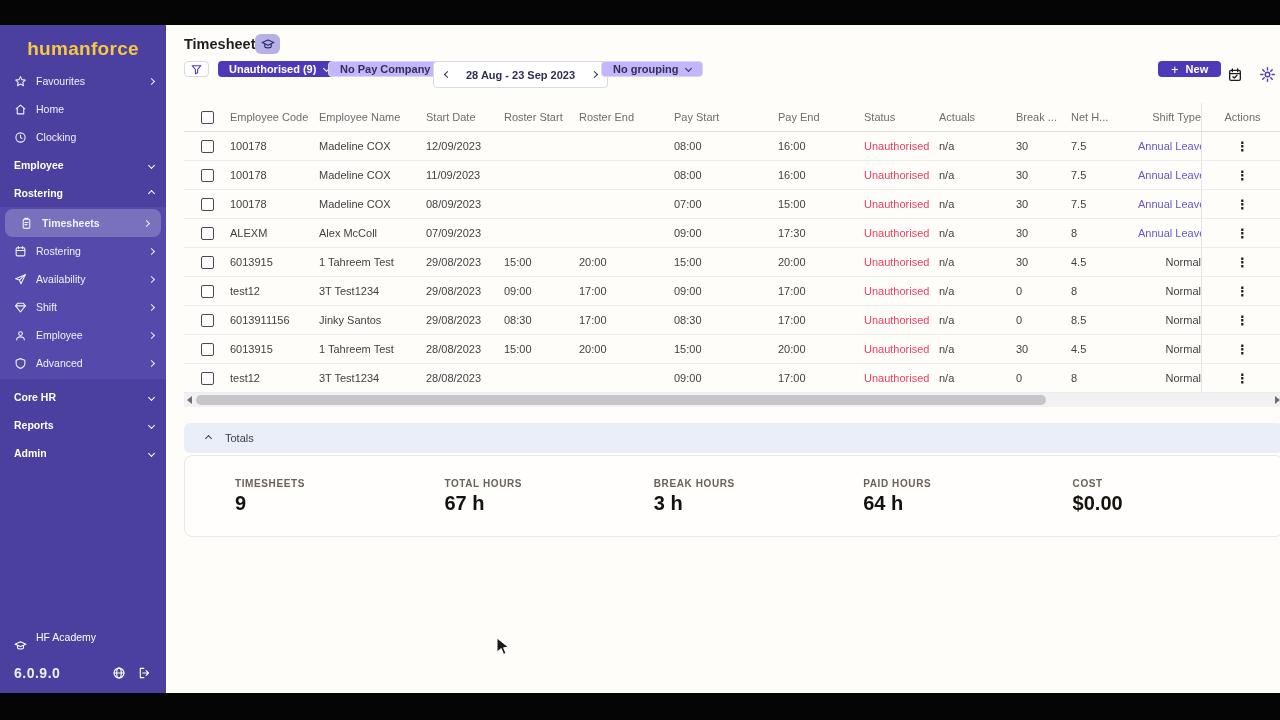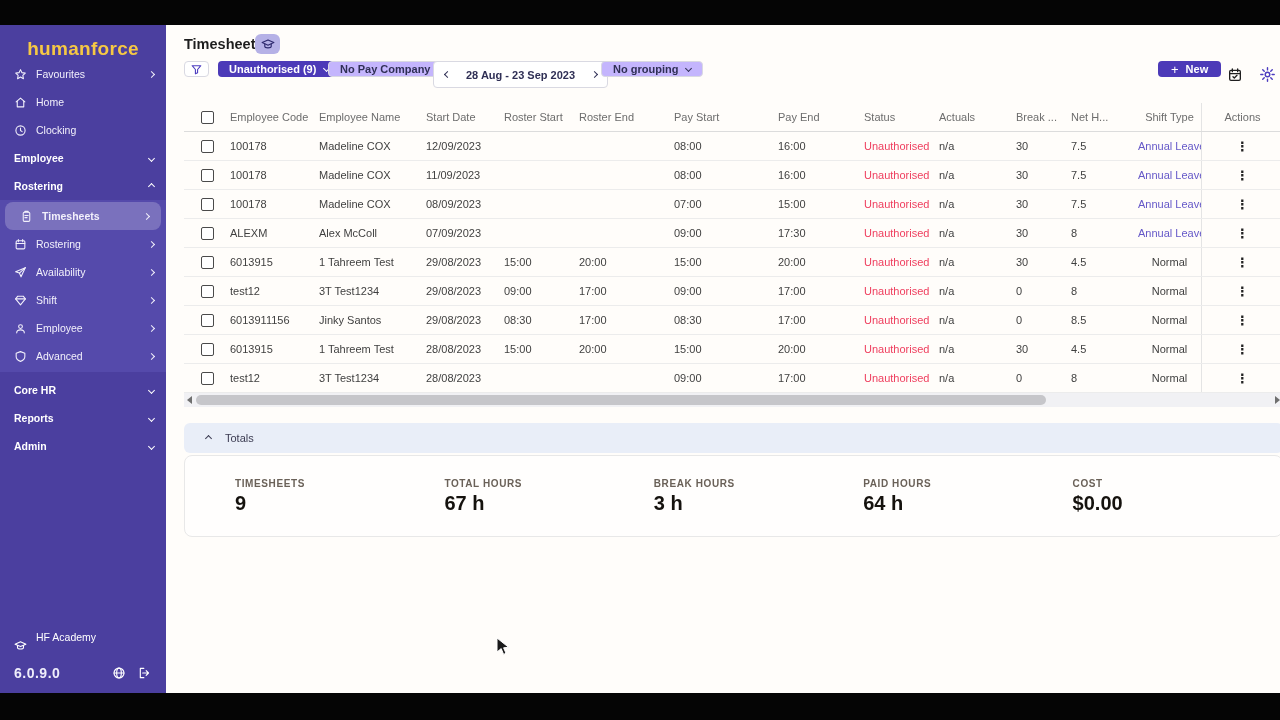--- a/index.html
+++ b/index.html
@@ -2,21 +2,21 @@
 <html><head>
 <meta charset="utf-8">
 <style>
   * { margin:0; padding:0; box-sizing:border-box; }
   html,body { width:1280px; height:720px; background:#050505; font-family:"Liberation Sans",sans-serif; overflow:hidden; }
   .app { position:absolute; top:25px; left:0; width:1280px; height:668px; background:#fffdfa; display:flex; overflow:hidden; }
 
   
   .sidebar { width:166px; flex-shrink:0; background:#4b3f9f; color:#fff; position:relative; }
   .logo { padding-top:13px; text-align:center; color:#f6c844; font-size:19px; font-weight:700; letter-spacing:.3px; }
-  .nav { margin-top:0; }
+  .nav { margin-top:7px; }
   .nav-item { height:28px; display:flex; align-items:center; padding:0 12px 0 14px; font-size:10.5px; color:#f2f0fb; cursor:pointer; }
   .nav-item .nav-label { margin-left:9px; }
   .nav-head { font-weight:700; color:#fff; }
   .submenu { background:#554aab; padding:2px 0; }
   .submenu .nav-item { font-size:10.5px; }
   .submenu .nav-item.active { background:rgba(255,255,255,.22); border-radius:8px; margin:0 5px; padding-left:15px; font-weight:700; }
   .chev { width:5px; height:5px; border-right:1.5px solid currentColor; border-bottom:1.5px solid currentColor; display:inline-block; flex-shrink:0; }
   .chev-right { transform:rotate(-45deg); }
   .chev-down  { transform:rotate(45deg); }
   .chev-up    { transform:rotate(-135deg); }
@@ -58,21 +58,21 @@
   .btn-settings { left:1072px; color:#4c3cc0; }
   .btn-settings svg { width:17px; height:17px; }
 
   
   .table { position:absolute; left:18px; top:78px; width:1099px; }
   .trow { display:grid; grid-template-columns:46px 89px 107px 78px 75px 95px 104px 86px 75px 67px 55px 77px 63px 82px; align-items:center; height:29px; border-bottom:1px solid #ececec; font-size:11px; color:#3f3f3f; }
   .trow.head { border-bottom:1px solid #dcdcdc; color:#6d6d6d; }
   .cell { overflow:hidden; white-space:nowrap; }
   .cell.cb { display:flex; justify-content:center; }
   .cell.c13 { border-left:1px solid #e4e4e4; height:100%; display:flex; align-items:center; justify-content:center; }
-  .cell.c12 { text-align:center; }
+  .cell.c12 { text-align:right; }
   .cell.c10, .cell.c11 { padding-left:10px; }
   .checkbox { width:13px; height:13px; border:1.5px solid #4a4a4a; border-radius:2px; background:#fff; cursor:pointer; }
   .red { color:#ef3e5e; }
   .purple { color:#6558c8; }
   .kebab { font-family:"DejaVu Sans",sans-serif; font-size:13px; font-weight:700; color:#222; cursor:pointer; line-height:1; }
 
   .hscroll { position:relative; height:14px; background:#f1f1f4; margin-top:0; }
   .hthumb { position:absolute; left:12px; top:2px; height:10px; width:850px; background:#c6c6ca; border-radius:5px; cursor:pointer; }
   .tri { position:absolute; top:3px; width:0; height:0; border-top:4px solid transparent; border-bottom:4px solid transparent; cursor:pointer; }
   .tri-left { left:3px; border-right:5px solid #6f6f6f; }

